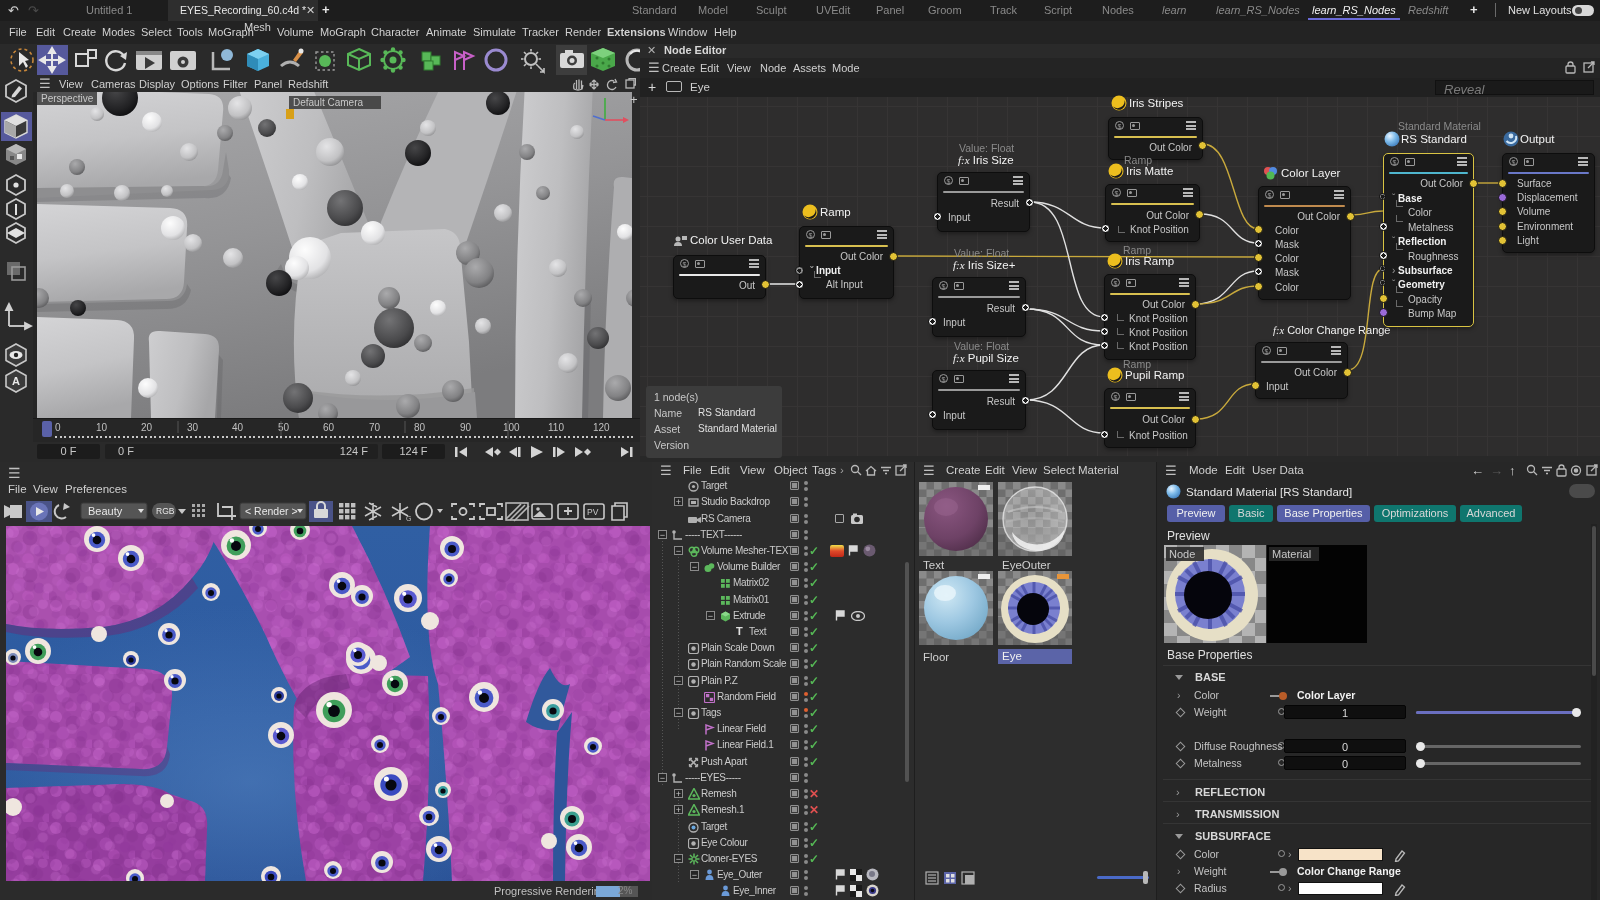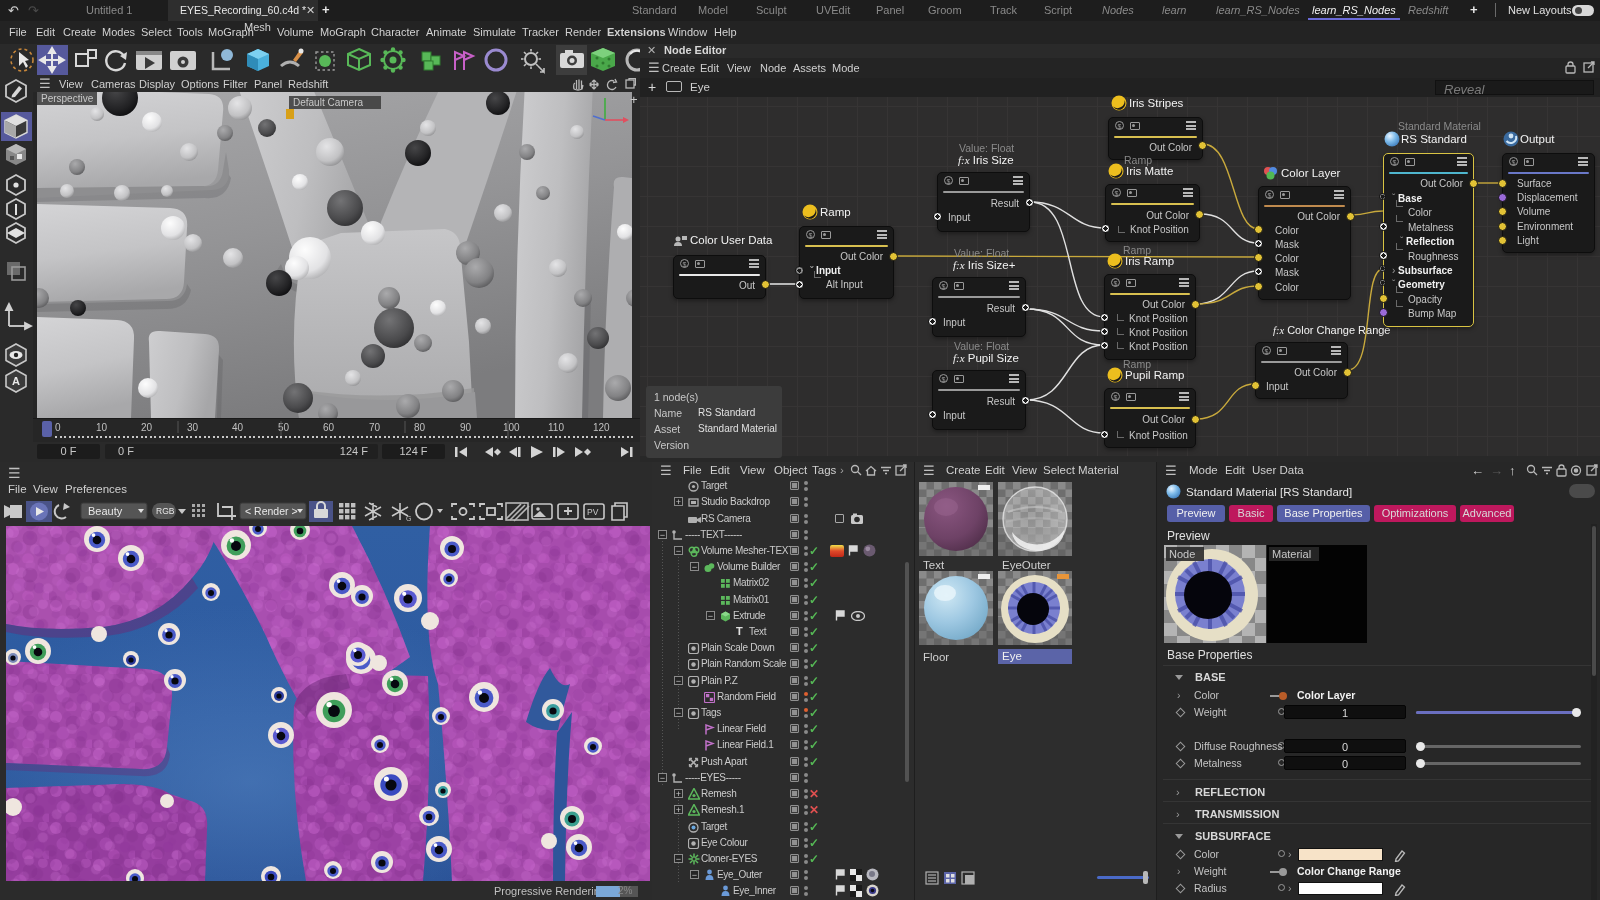--- a/index.html
+++ b/index.html
@@ -26,21 +26,21 @@
 .pg{background:radial-gradient(circle,#1a1a1a 0 2px,#8a8a8a 2px);border:1px solid #141414;}
 .pp{background:#9a6ad8;border:1px solid #141414;}
 .treearm{position:absolute;width:7px;height:7px;border-left:1px solid #6a6a6a;border-bottom:1px solid #6a6a6a;}
 .trow{position:absolute;left:0;width:262px;height:16px;}
 .tname{position:absolute;top:2px;white-space:nowrap;letter-spacing:-0.3px;margin-left:-3px;font-size:10px;}
 .exp{position:absolute;top:3px;width:9px;height:9px;background:#252525;border:1px solid #8a8a8a;font-size:9px;line-height:8px;text-align:center;color:#c8c8c8;}
 .lay{position:absolute;left:138px;top:3px;width:9px;height:9px;background:#3a3a3a;border:1px solid #909090;border-radius:1px;}
 .lay:after{content:"";position:absolute;left:1px;top:1px;width:5px;height:5px;background:#909090;}
 .dt{position:absolute;width:4px;height:4px;border-radius:50%;}
 .chk{position:absolute;left:157px;top:1px;color:#55b855;font-weight:bold;font-size:12px;}
-.tab{position:absolute;height:17px;border-radius:3px;background:#be185d;color:#d8d8d8;font-size:11px;text-align:center;}
+.tab{position:absolute;height:17px;border-radius:3px;background:#0f766e;color:#d8d8d8;font-size:11px;text-align:center;}
 .arow{position:absolute;left:0;width:430px;height:17px;font-size:10.5px;color:#c4c4c4;}
 .arow .dia{position:absolute;left:20px;top:4px;width:7px;height:7px;border:1.2px solid #9a9a9a;transform:rotate(45deg);}
 .arow .lbl{position:absolute;left:37px;top:1px;}
 .arow .oo{position:absolute;left:121px;top:3px;width:7px;height:7px;border:1.3px solid #9a9a9a;border-radius:50%;}
 .sect{position:absolute;left:0;width:430px;height:16px;font-size:11px;font-weight:bold;color:#d8d8d8;}
 .fld{position:absolute;top:0px;width:122px;height:14px;background:#0f0f0f;border:1px solid #050505;border-radius:2px;color:#d8d8d8;text-align:center;font-size:11px;line-height:14px;}
 </style></head>
 <body>
 <div id="app">
 
@@ -53,21 +53,21 @@
   <span class="abs" style="left:306px;top:4px;color:#cfcfcf;">✕</span>
   <span class="abs" style="left:322px;top:2px;color:#e8e8e8;font-size:13px;font-weight:bold;">+</span>
   <span class="abs" style="left:632px;top:4px;">Standard</span>
   <span class="abs" style="left:698px;top:4px;">Model</span>
   <span class="abs" style="left:756px;top:4px;">Sculpt</span>
   <span class="abs" style="left:816px;top:4px;">UVEdit</span>
   <span class="abs" style="left:876px;top:4px;">Panel</span>
   <span class="abs" style="left:928px;top:4px;">Groom</span>
   <span class="abs" style="left:990px;top:4px;">Track</span>
   <span class="abs" style="left:1044px;top:4px;">Script</span>
-  <span class="abs" style="left:1102px;top:4px;font-style:italic;">Nodes</span>
+  <span class="abs" style="left:1102px;top:4px;">Nodes</span>
   <span class="abs" style="left:1162px;top:4px;font-style:italic;">learn</span>
   <span class="abs" style="left:1216px;top:4px;font-style:italic;">learn_RS_Nodes</span>
   <span class="abs" style="left:1312px;top:4px;font-style:italic;color:#f0f0f0;">learn_RS_Nodes</span>
   <div class="abs" style="left:1308px;top:18px;width:92px;height:2px;background:#6b6bd8;"></div>
   <span class="abs" style="left:1408px;top:4px;font-style:italic;">Redshift</span>
   <span class="abs" style="left:1470px;top:2px;color:#e8e8e8;font-size:13px;font-weight:bold;">+</span>
   <div class="abs" style="left:1495px;top:3px;width:1px;height:14px;background:#6a6a6a;"></div>
   <span class="abs" style="left:1508px;top:4px;color:#e0e0e0;">New Layouts</span>
   <div class="abs" style="left:1572px;top:5px;width:22px;height:11px;background:#d8d8d8;border-radius:6px;"></div>
   <div class="abs" style="left:1575px;top:7px;width:7px;height:7px;background:#444;border-radius:4px;"></div>
@@ -885,21 +885,21 @@
     <div class="nstrip" style="background:#4fb6ce;"></div>
     <div class="nr nro" style="top:23px;">Out Color</div>
     <div class="pd py" style="right:-5px;top:25px;"></div>
     <div class="nr nri" style="top:38px;left:8px;color:#f0f0f0;font-weight:bold;"><span style="color:#9a9a9a;font-weight:normal;">ˇ</span> Base</div>
     <div class="pd pg" style="left:-5px;top:39px;width:7px;height:7px;"></div>
     <div class="treearm" style="left:12px;top:46px;"></div>
     <div class="nr nri" style="top:52px;left:24px;">Color</div>
     <div class="treearm" style="left:12px;top:61px;"></div>
     <div class="nr nri" style="top:67px;left:24px;">Metalness</div>
     <div class="pd pw" style="left:-5px;top:68px;"></div>
-    <div class="nr nri" style="top:81px;left:8px;color:#f0f0f0;font-weight:bold;margin-left:8px;"><span style="color:#9a9a9a;font-weight:normal;">ˇ</span> Reflection</div>
+    <div class="nr nri" style="top:81px;left:8px;color:#f0f0f0;font-weight:bold;"><span style="color:#9a9a9a;font-weight:normal;">ˇ</span> Reflection</div>
     <div class="treearm" style="left:12px;top:89px;"></div>
     <div class="nr nri" style="top:96px;left:24px;">Roughness</div>
     <div class="pd pw" style="left:-5px;top:97px;"></div>
     <div class="nr nri" style="top:110px;left:8px;color:#f0f0f0;font-weight:bold;"><span style="color:#9a9a9a;font-weight:normal;">›</span> Subsurface</div>
     <div class="pd pg" style="left:-5px;top:111px;width:7px;height:7px;"></div>
     <div class="nr nri" style="top:124px;left:8px;color:#f0f0f0;font-weight:bold;"><span style="color:#9a9a9a;font-weight:normal;">ˇ</span> Geometry</div>
     <div class="pd pg" style="left:-5px;top:125px;width:7px;height:7px;"></div>
     <div class="treearm" style="left:12px;top:132px;"></div>
     <div class="nr nri" style="top:139px;left:24px;">Opacity</div>
     <div class="pd py" style="left:-5px;top:140px;"></div>
@@ -1846,21 +1846,21 @@
         </defs>
         <circle cx="7.5" cy="7.5" r="7" fill="url(#bsph2)"></circle>
       </svg>
   <span class="abs" style="left:29px;top:24px;font-size:11.5px;color:#e4e4e4;">Standard Material [RS Standard]</span>
   <div class="abs" style="left:412px;top:22px;width:26px;height:14px;background:#4a4a4a;border-radius:7px;"></div>
 
   <div class="tab" style="left:10px;top:43px;width:58px;background:#565fa8;color:#f0f0f0;line-height:17px;">Preview</div>
   <div class="tab" style="left:72px;top:43px;width:44px;line-height:17px;">Basic</div>
   <div class="tab" style="left:120px;top:43px;width:93px;background:#565fa8;color:#f0f0f0;line-height:17px;">Base Properties</div>
   <div class="tab" style="left:217px;top:43px;width:82px;line-height:17px;">Optimizations</div>
-  <div class="tab" style="left:303px;top:43px;width:54px;line-height:17px;">Advanced</div>
+  <div class="tab" style="left:303px;top:43px;width:62px;line-height:17px;">Advanced</div>
   <span class="abs" style="left:10px;top:67px;font-size:12px;color:#e0e0e0;">Preview</span>
 
   <svg class="abs" style="left:7px;top:83px;" width="102" height="98" viewBox="0 0 102 98">
     <defs>
       <pattern id="chk2" width="26" height="26" patternUnits="userSpaceOnUse">
         <rect width="26" height="26" fill="#888888"></rect>
             <rect width="13" height="13" fill="#b4b4b4"></rect>
             <rect x="13" y="13" width="13" height="13" fill="#b4b4b4"></rect>
       </pattern>
     </defs>

